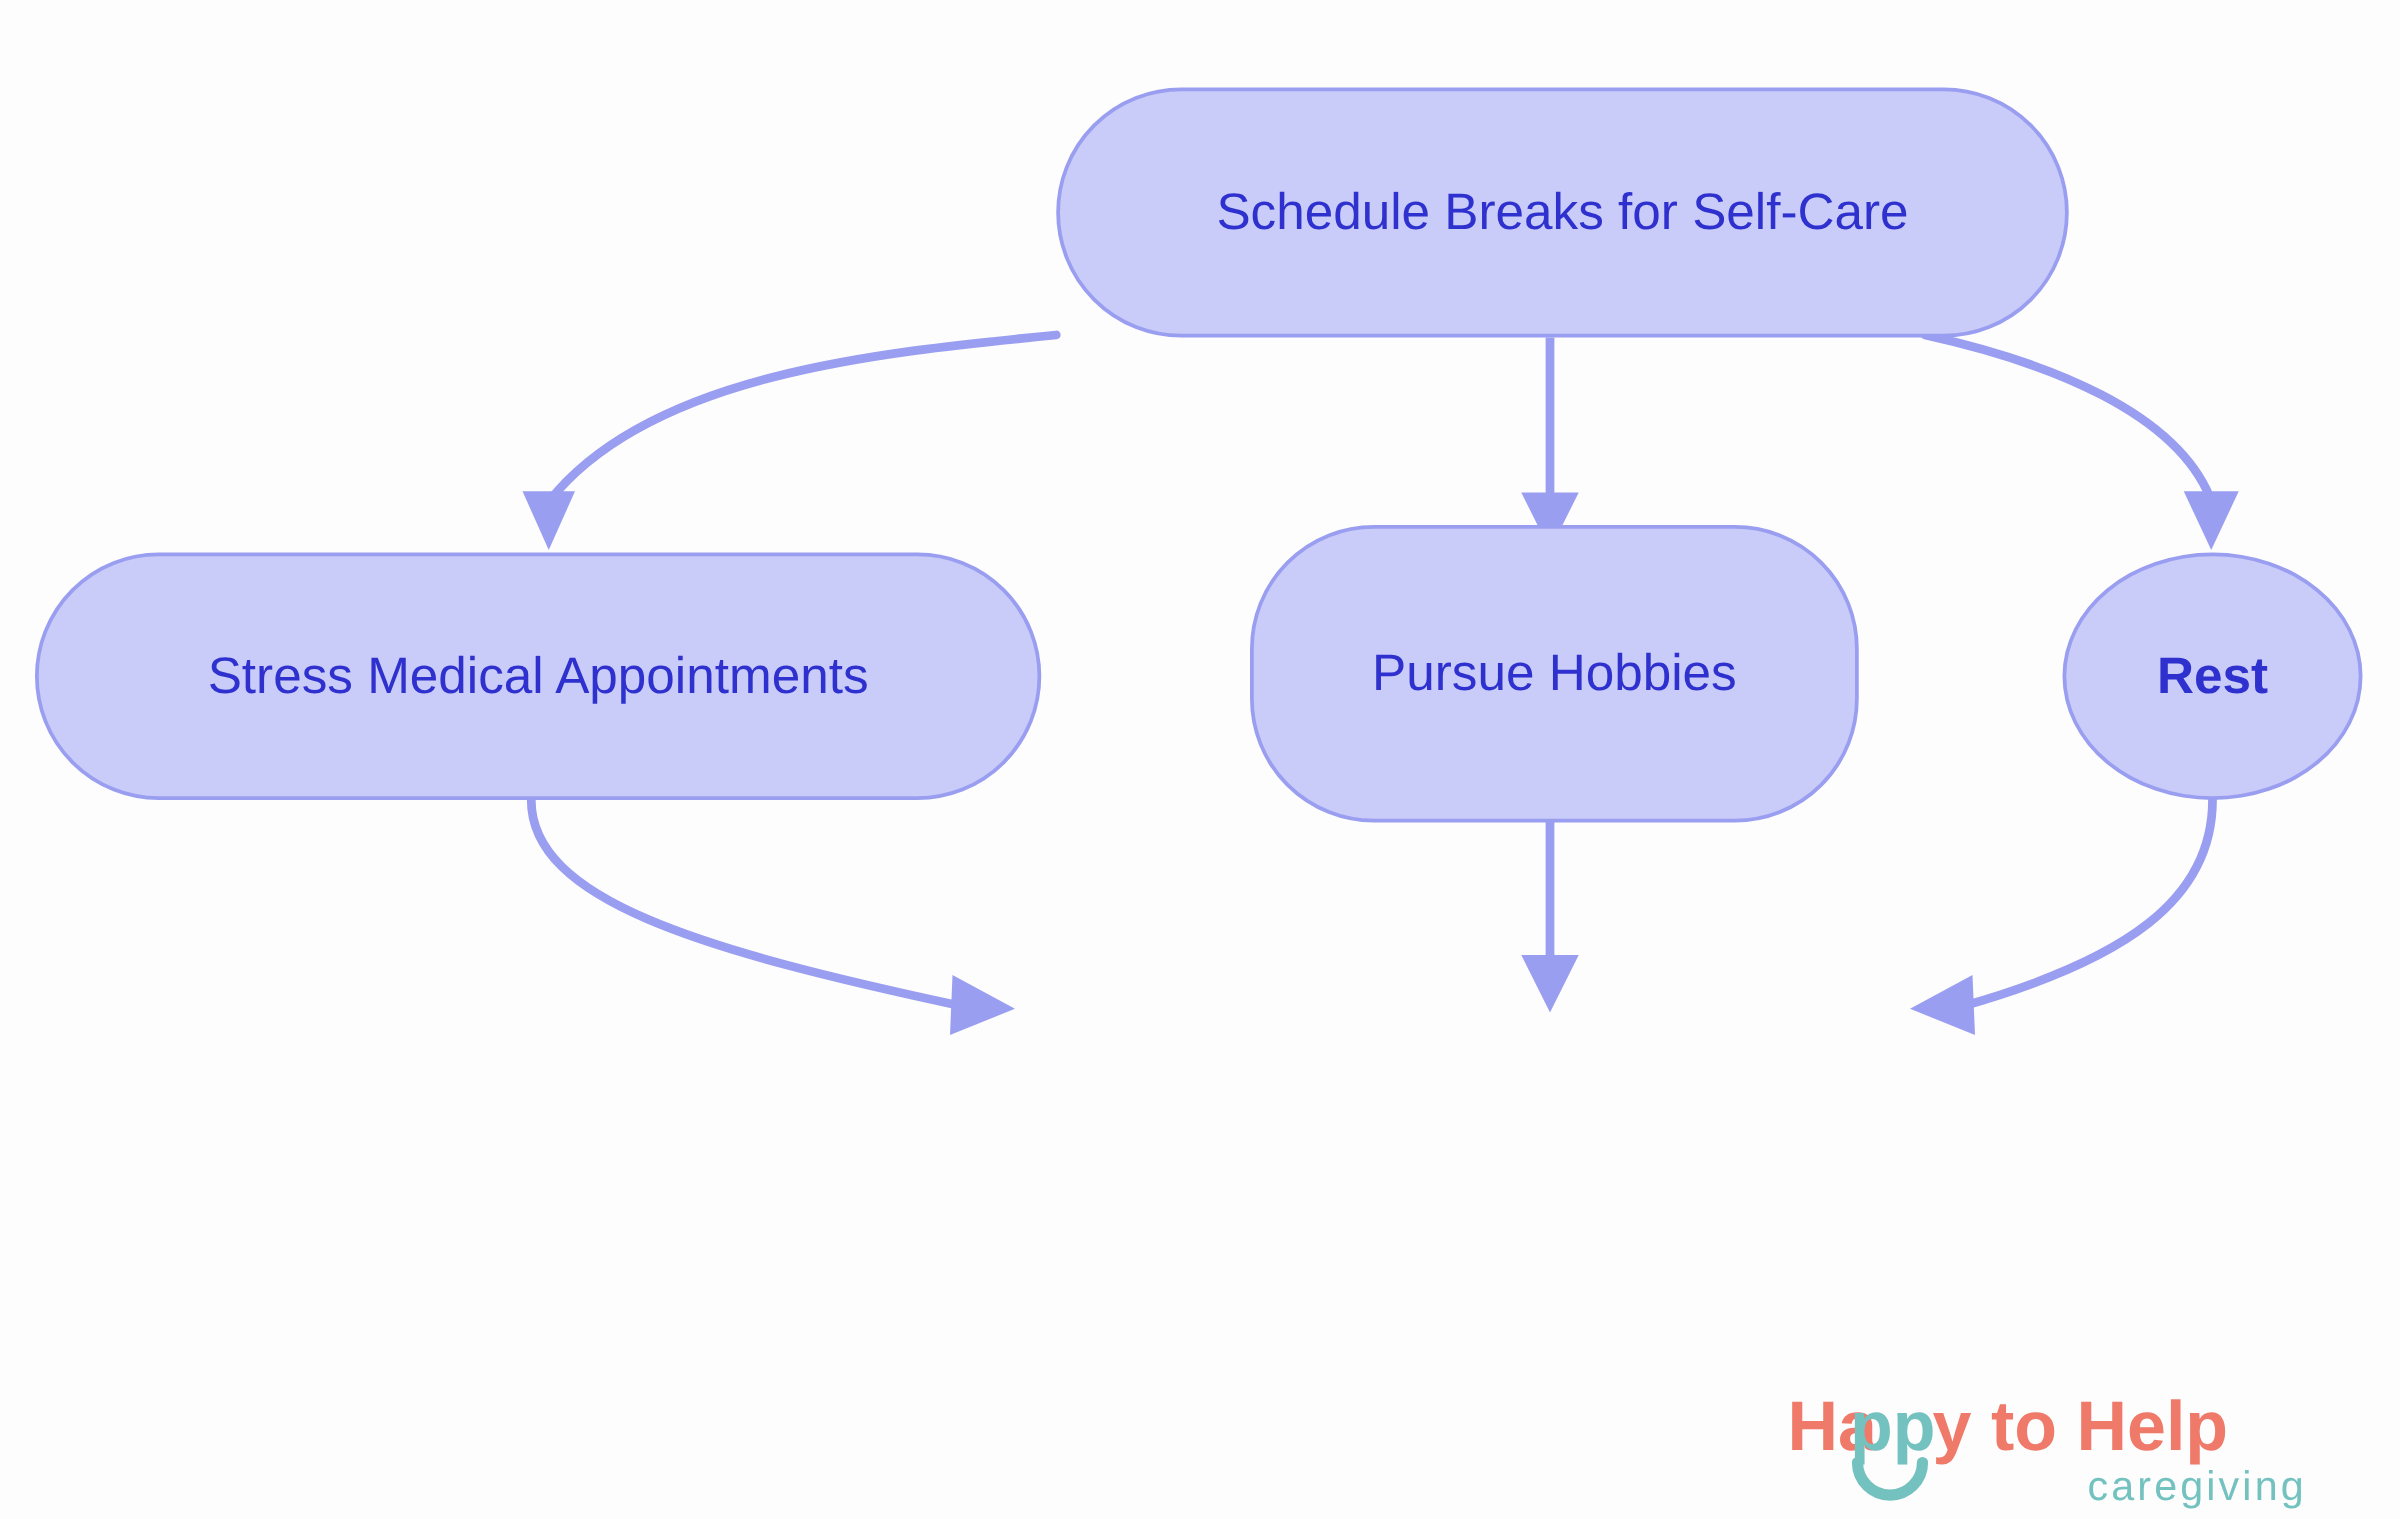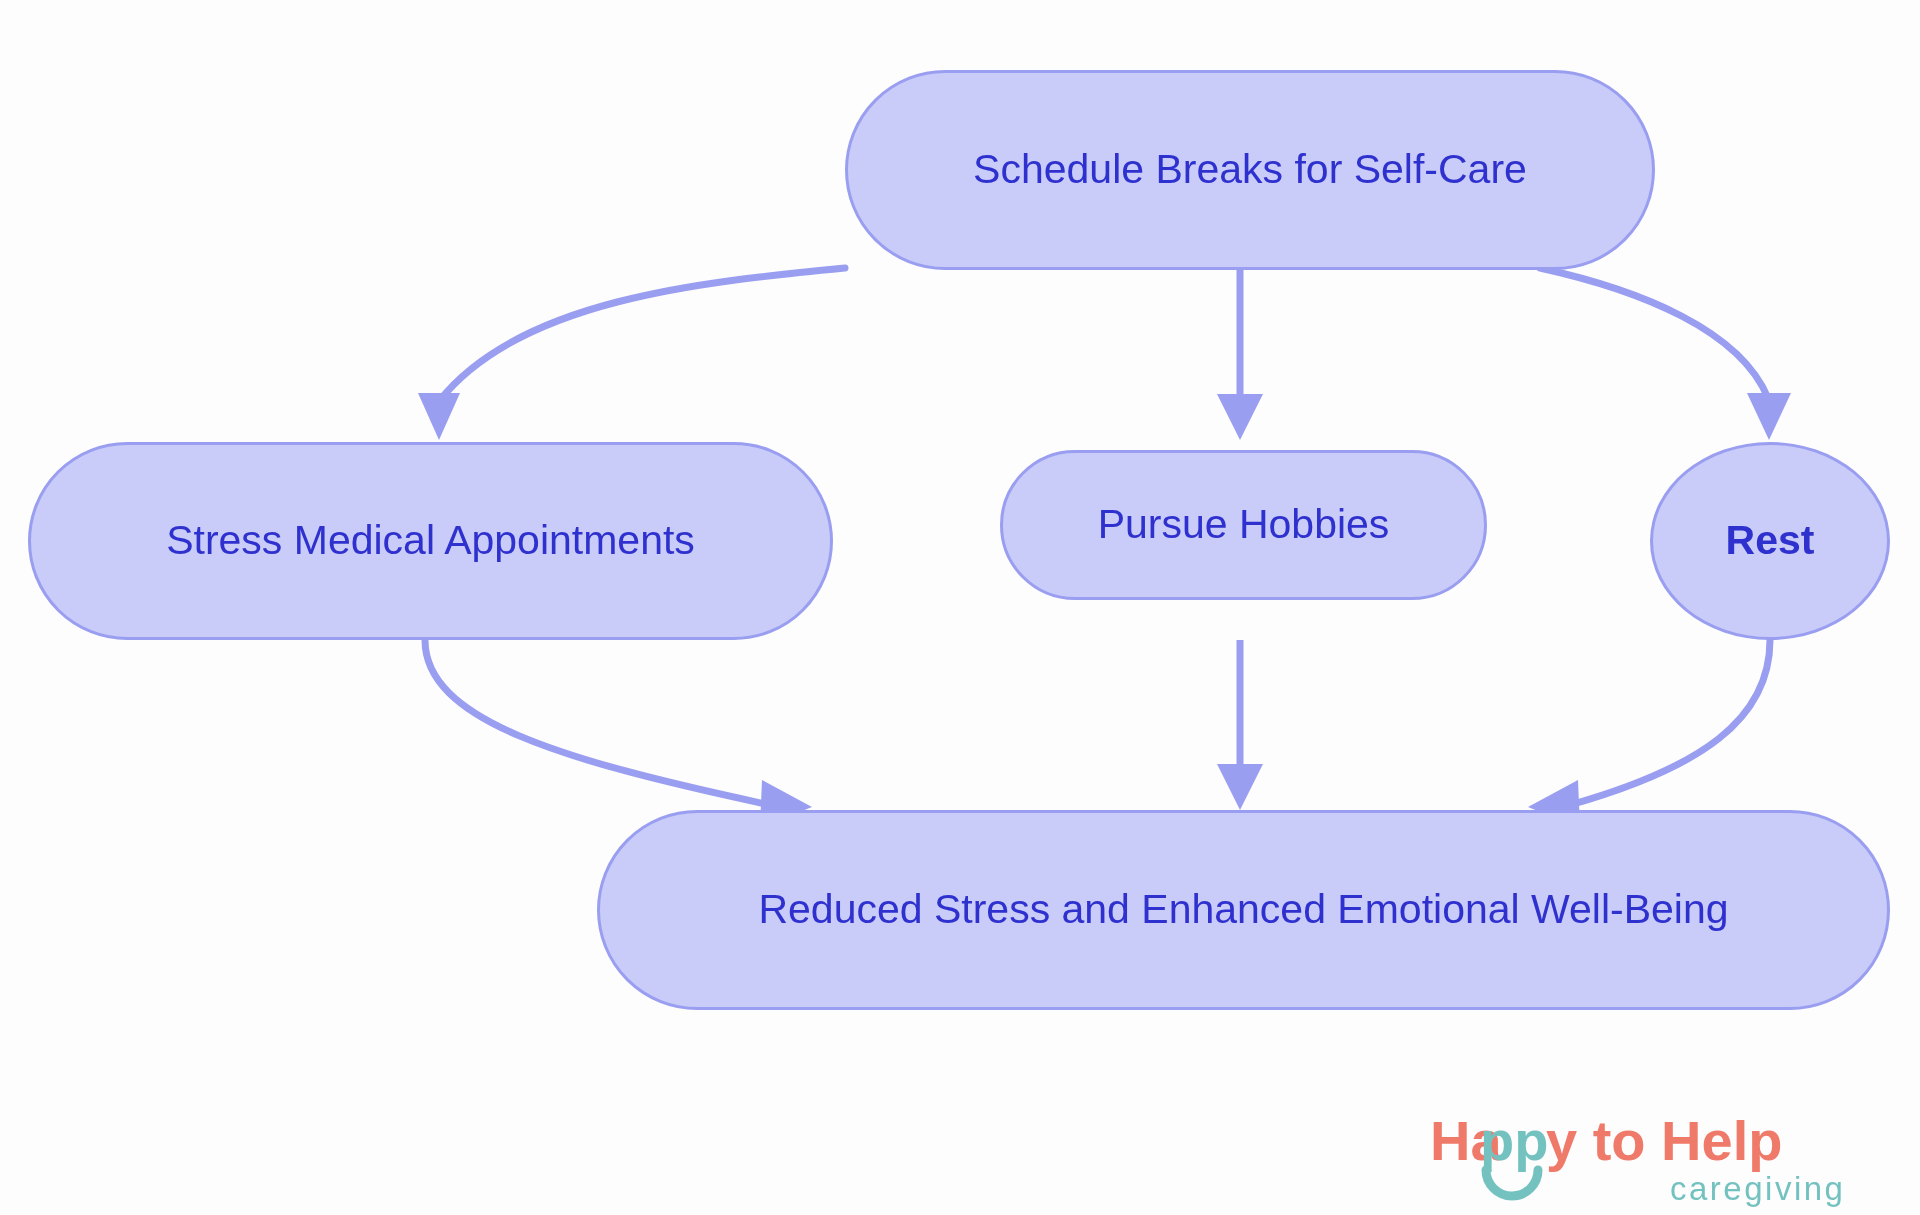--- a/index.html
+++ b/index.html
@@ -56,21 +56,21 @@
   }
   #node-root .node-label { font-size: 41px; }
 
   #node-medical {
     left: 28px;   top: 442px;  width: 805px; height: 198px;
     border-radius: 99px;
   }
   #node-medical .node-label { font-size: 41px; }
 
   #node-hobbies {
-    left: 1000px; top: 450px;  width: 487px; height: 150px;
+    left: 1000px; top: 420px;  width: 487px; height: 238px;
     border-radius: 99px;
   }
   #node-hobbies .node-label { font-size: 41px; }
 
   #node-rest {
     left: 1650px; top: 442px;  width: 240px; height: 198px;
     border-radius: 120px / 99px;
   }
   #node-rest .node-label { font-size: 41px; font-weight: bold; }
 
@@ -143,23 +143,20 @@
   </div>
 
   <div class="node" id="node-hobbies">
     <span class="node-label">Pursue Hobbies</span>
   </div>
 
   <div class="node" id="node-rest">
     <span class="node-label">Rest</span>
   </div>
 
-  <div class="node" id="node-outcome">
-    <span class="node-label">Reduced Stress and Enhanced Emotional Well-Being</span>
-  </div>
 
   <div id="logo">
     <svg width="470" height="105" viewBox="0 0 470 105">
 
       <path d="M56,66 A26,26 0 0 0 108,66" fill="none" stroke="#74c2c0" stroke-width="9" stroke-linecap="round"></path>
 
       <text x="0" y="56" font-family="'Liberation Sans', sans-serif" font-size="56" font-weight="bold" fill="#ef7a6a">Ha</text>
 
       <text x="50" y="56" font-family="'Liberation Sans', sans-serif" font-size="56" font-weight="bold" fill="#74c2c0">pp</text>
 

